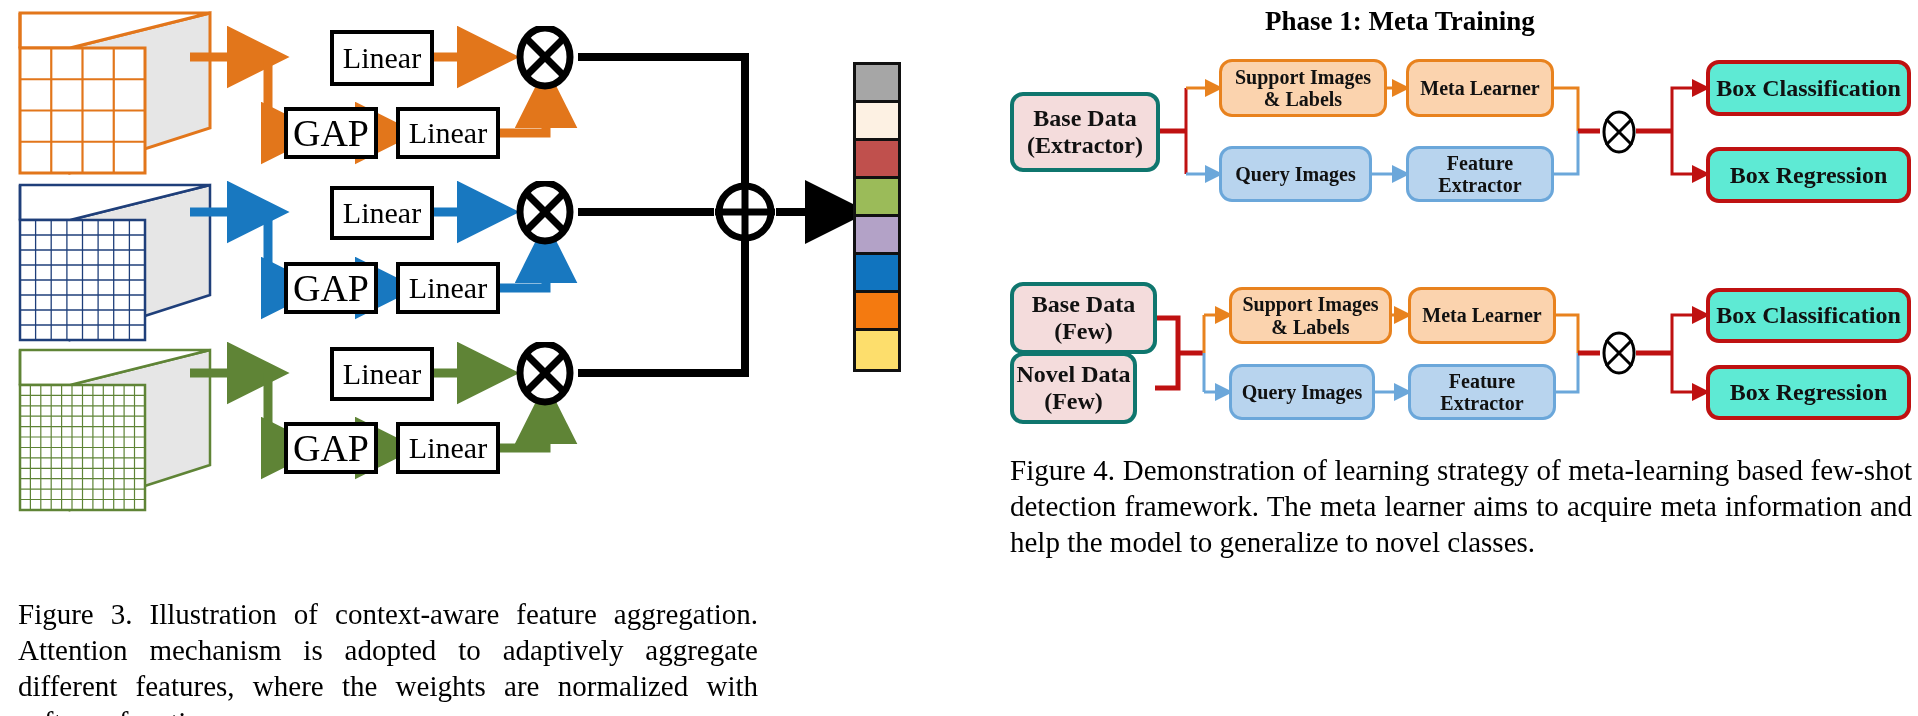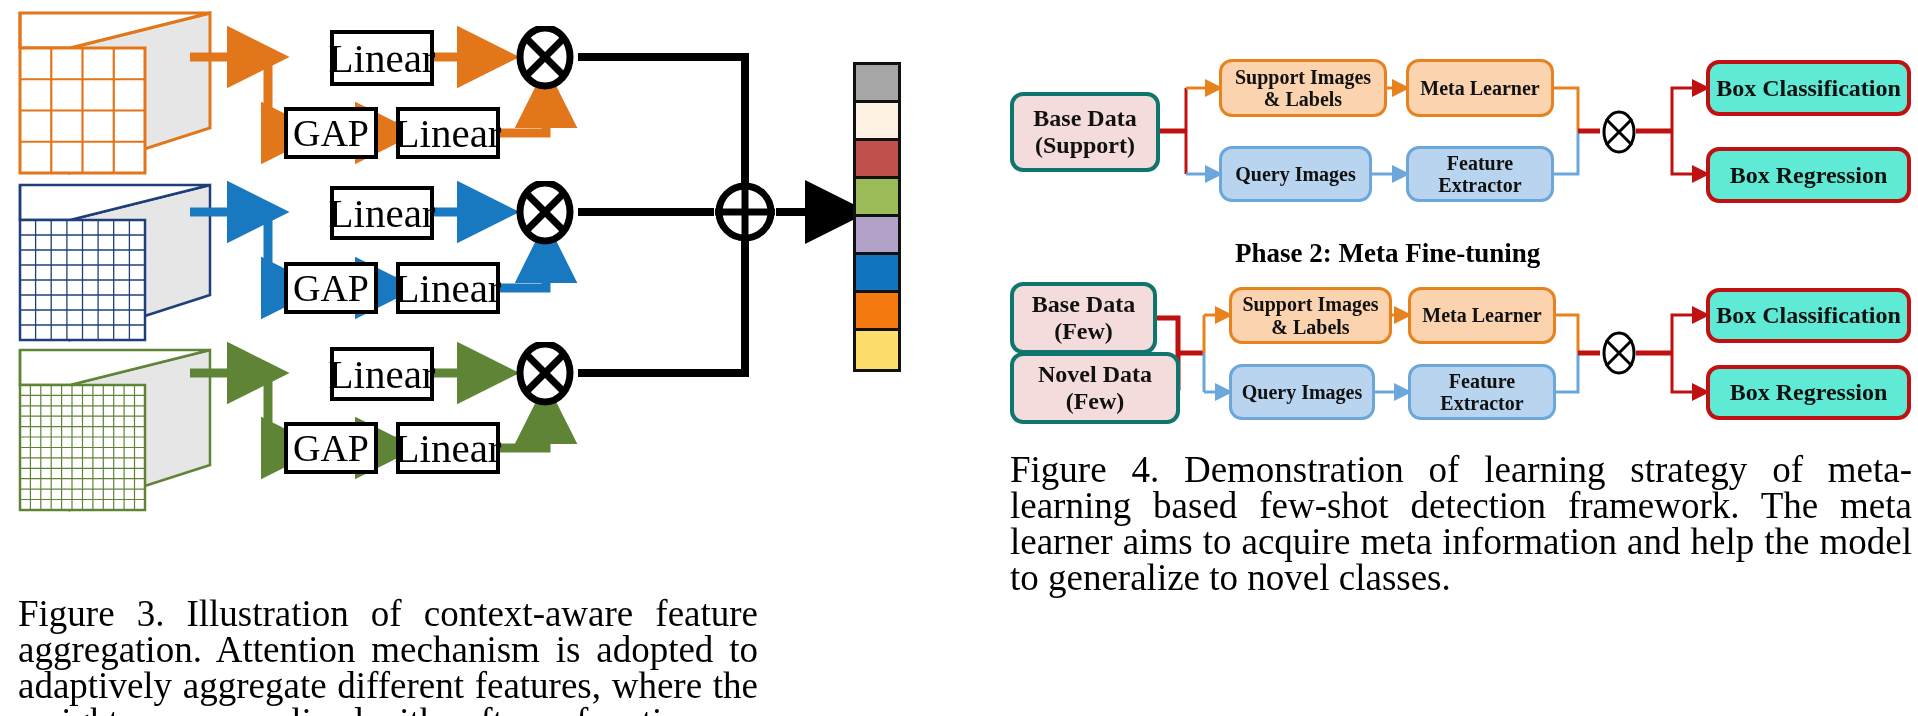--- a/index.html
+++ b/index.html
@@ -1,32 +1,32 @@
 <!DOCTYPE html>
 <html><head>
 <meta charset="utf-8">
 <style>
   html,body{margin:0;padding:0;background:#ffffff;}
   body{width:1918px;height:716px;font-family:"Liberation Serif",serif;position:relative;overflow:hidden;}
   .page{position:relative;width:1918px;height:716px;}
 
   
   .abs{position:absolute;}
-  .cap{font-family:"Liberation Serif",serif;font-size:37px;line-height:36px;color:#000;text-align:justify;}
+  .cap{font-family:"Liberation Serif",serif;font-size:29px;line-height:36px;color:#000;text-align:justify;}
 
   
   #fig3{left:0;top:0;width:960px;height:716px;}
 
   .cube{position:absolute;}
   .cube svg{display:block;}
 
   .lbox{position:absolute;background:#fff;border:4px solid #000;box-sizing:border-box;
         display:flex;align-items:center;justify-content:center;
         font-family:"Liberation Serif",serif;font-weight:400;color:#000;}
-  .lbox.big{font-size:41px;}
+  .lbox.big{font-size:30px;}
   .lbox.gap{font-size:38px;}
 
   .opnode{position:absolute;}
   .opnode svg{display:block;}
 
   
   #colorbar{position:absolute;left:853px;top:62px;width:42px;border:3px solid #111;box-sizing:content-box;}
   #colorbar .cell{height:38px;border-bottom:3px solid #111;box-sizing:border-box;}
   #colorbar .cell:last-child{border-bottom:none;}
 
@@ -230,20 +230,21 @@
       <div class="cell" style="background:#1074bf"></div>
       <div class="cell" style="background:#f47a10"></div>
       <div class="cell" style="background:#fdde6c"></div>
     </div>
 
     <div class="abs cap" style="left:18px;top:596px;width:740px;">Figure 3. Illustration of context-aware feature aggregation. Attention mechanism is adopted to adaptively aggregate different features, where the weights are normalized with softmax function.</div>
   </div>
 
   <div class="abs" id="fig4">
 
+    <div class="phase-title" style="left:265px;top:6px;">Phase 1: Meta Training</div>
 
     <div class="conn" style="left:0;top:0;">
       <svg width="918" height="200" viewBox="0 0 918 200">
         <defs>
           <marker id="p1o" markerWidth="6" markerHeight="6" refX="4" refY="3" orient="auto">
             <polygon points="0,0 6,3 0,6" fill="#e8821e"></polygon>
             </marker>
           <marker id="p1b" markerWidth="6" markerHeight="6" refX="4" refY="3" orient="auto">
             <polygon points="0,0 6,3 0,6" fill="#6ba7da"></polygon>
             </marker>
@@ -272,21 +273,21 @@
 
         <path d="M636,131 L672,131" stroke="#bf1111" stroke-width="5" fill="none"></path>
         <path d="M672,131 L672,88 L704,88" stroke="#bf1111" stroke-width="3" fill="none" marker-end="url(#p1r)"></path>
         <path d="M672,131 L672,174 L704,174" stroke="#bf1111" stroke-width="3" fill="none" marker-end="url(#p1r)"></path>
       </svg>
     </div>
 
     <div class="nodebox nb-red" style="left:10px;top:92px;width:150px;height:80px;">
       <div>
         <div>Base Data</div>
-        <div>(Support)</div>
+        <div>(Extractor)</div>
       </div>
     </div>
 
     <div class="nodebox nb-orange" style="left:219px;top:59px;width:168px;height:58px;">
       <div>
         <div>Support Images</div>
         <div>&amp; Labels</div>
       </div>
     </div>
 
@@ -305,21 +306,20 @@
       <svg width="42" height="44" viewBox="0 0 42 44">
         <ellipse cx="21" cy="22" rx="15" ry="20" fill="#fff" stroke="#000" stroke-width="3"></ellipse>
         <line x1="8" y1="9" x2="34" y2="35" stroke="#000" stroke-width="3"></line>
         <line x1="34" y1="9" x2="8" y2="35" stroke="#000" stroke-width="3"></line>
       </svg>
     </div>
 
     <div class="nodebox nb-out" style="left:706px;top:60px;width:205px;height:56px;">Box Classification</div>
     <div class="nodebox nb-out" style="left:706px;top:147px;width:205px;height:56px;">Box Regression</div>
 
-    <div class="phase-title" style="left:235px;top:238px;">Phase 2: Meta Fine-tuning</div>
 
     <div class="conn" style="left:0;top:270px;">
       <svg width="918" height="180" viewBox="0 0 918 180">
         <defs>
           <marker id="p2o" markerWidth="6" markerHeight="6" refX="4" refY="3" orient="auto">
             <polygon points="0,0 6,3 0,6" fill="#e8821e"></polygon>
             </marker>
           <marker id="p2b" markerWidth="6" markerHeight="6" refX="4" refY="3" orient="auto">
             <polygon points="0,0 6,3 0,6" fill="#6ba7da"></polygon>
             </marker>
@@ -348,21 +348,21 @@
       </svg>
     </div>
 
     <div class="nodebox nb-red" style="left:10px;top:282px;width:147px;height:72px;">
       <div>
         <div>Base Data</div>
         <div>(Few)</div>
       </div>
     </div>
 
-    <div class="nodebox nb-red" style="left:10px;top:352px;width:170px;height:72px;">
+    <div class="nodebox nb-red" style="left:10px;top:352px;width:127px;height:72px;">
       <div>
         <div>Novel Data</div>
         <div>(Few)</div>
       </div>
     </div>
 
     <div class="nodebox nb-orange" style="left:229px;top:287px;width:163px;height:57px;">
       <div>
         <div>Support Images</div>
         <div>&amp; Labels</div>

